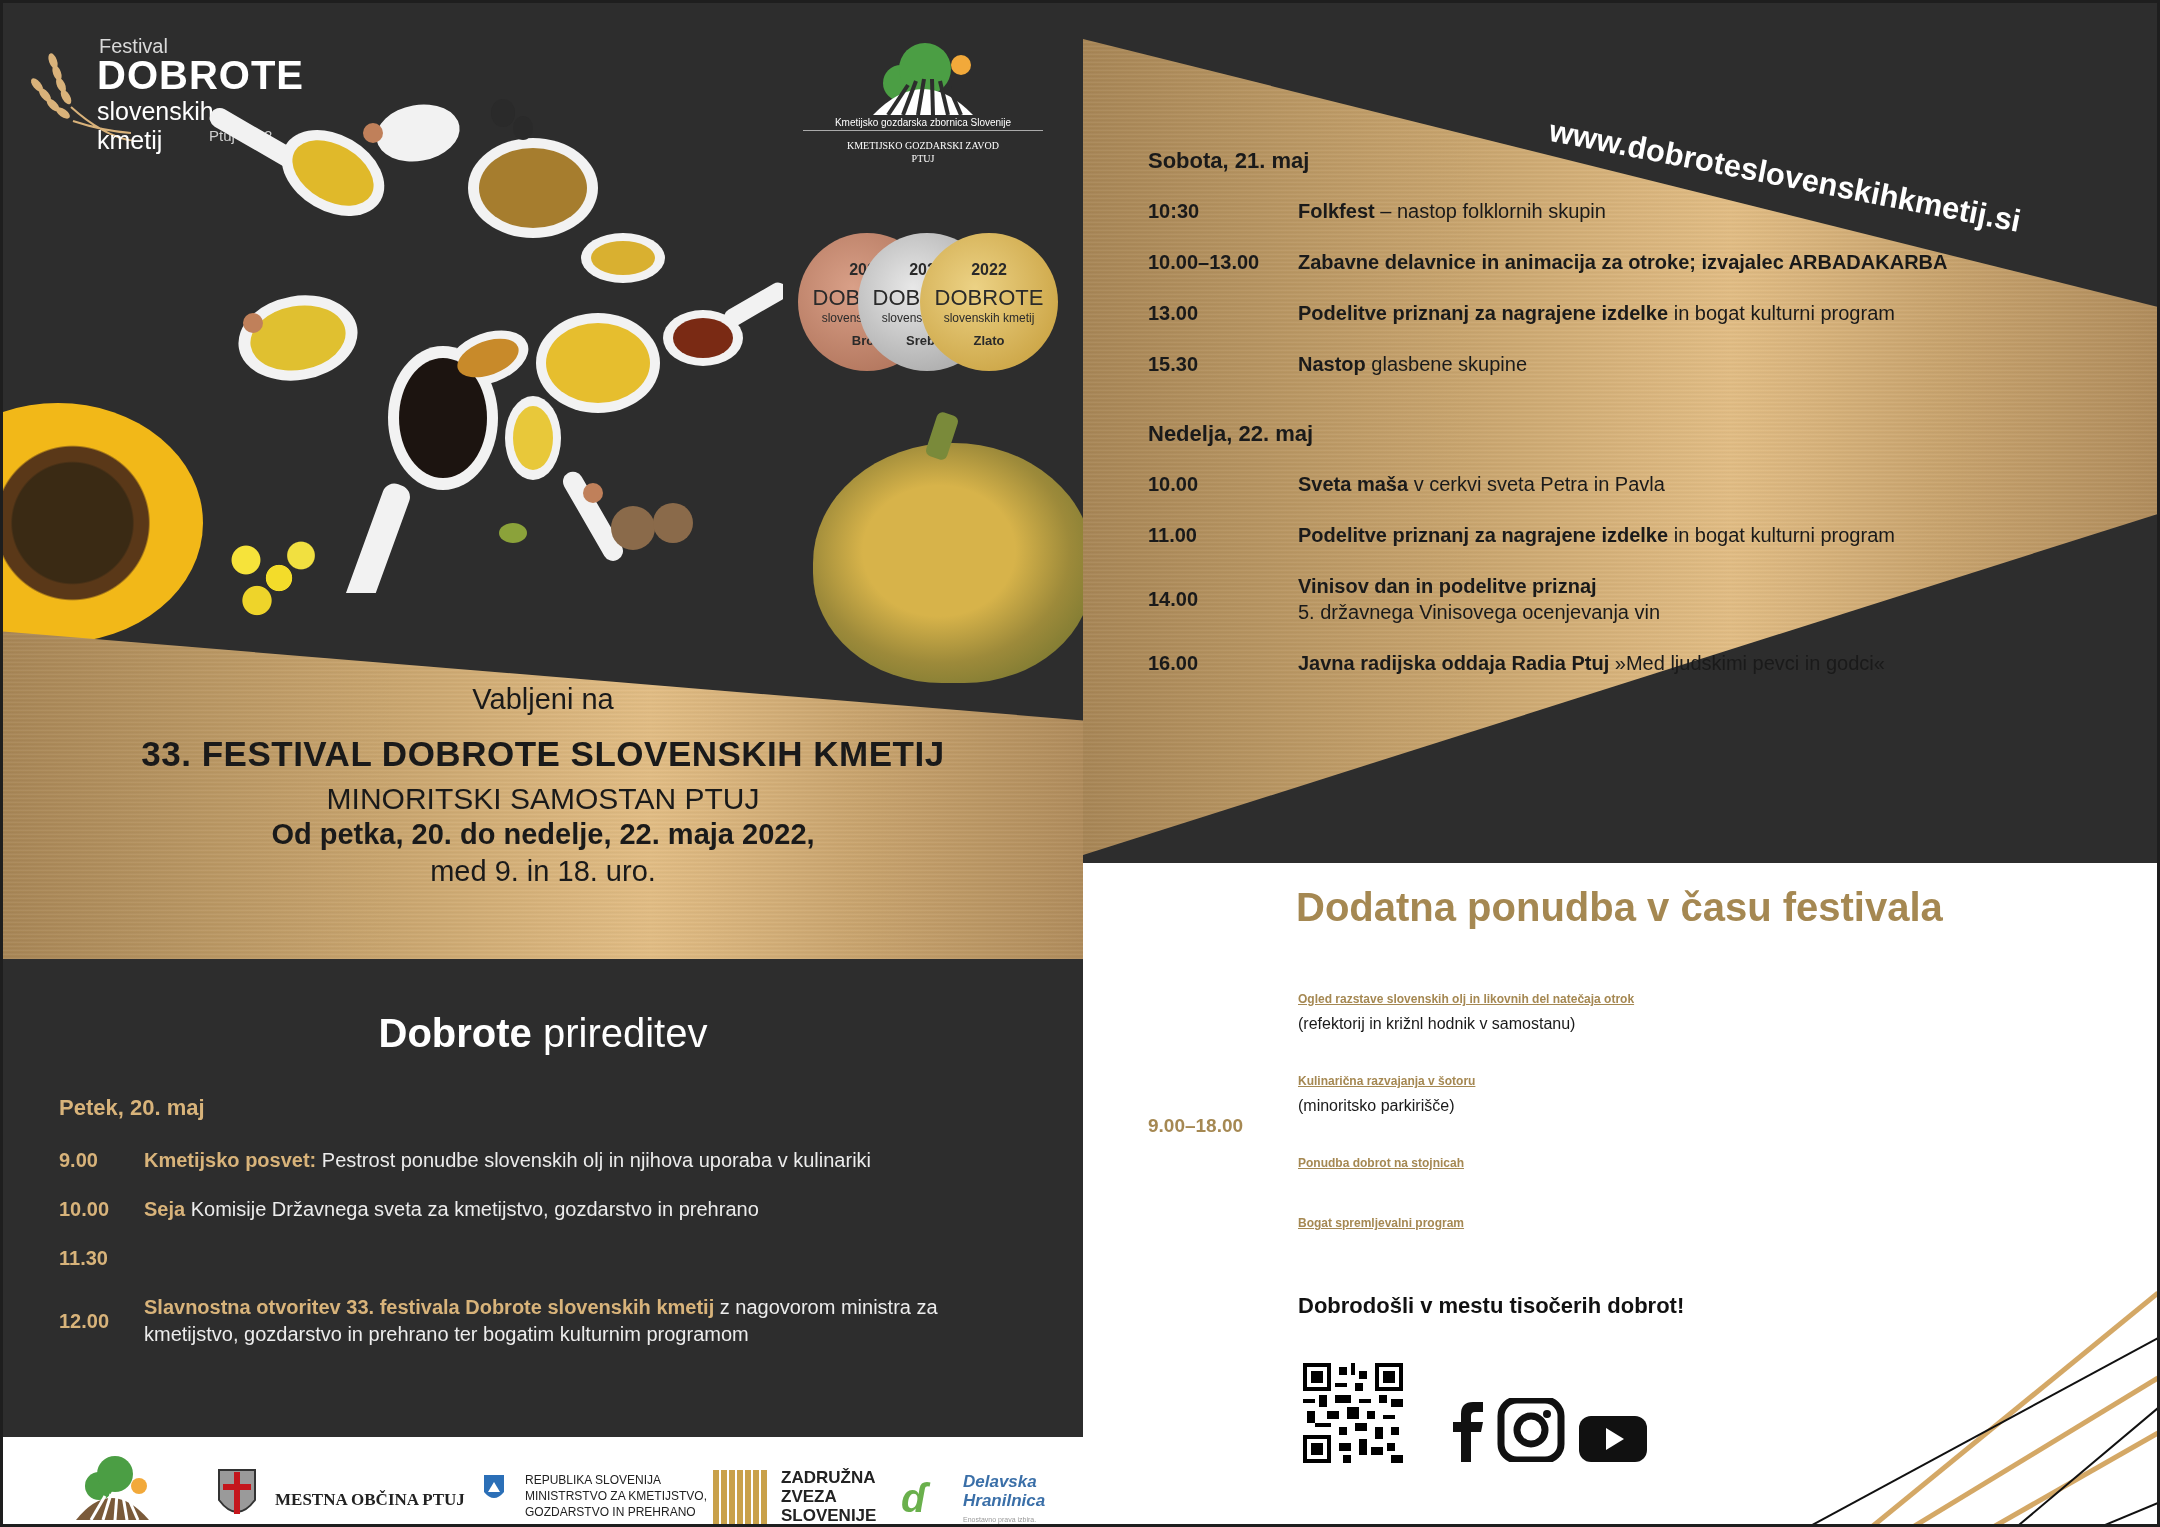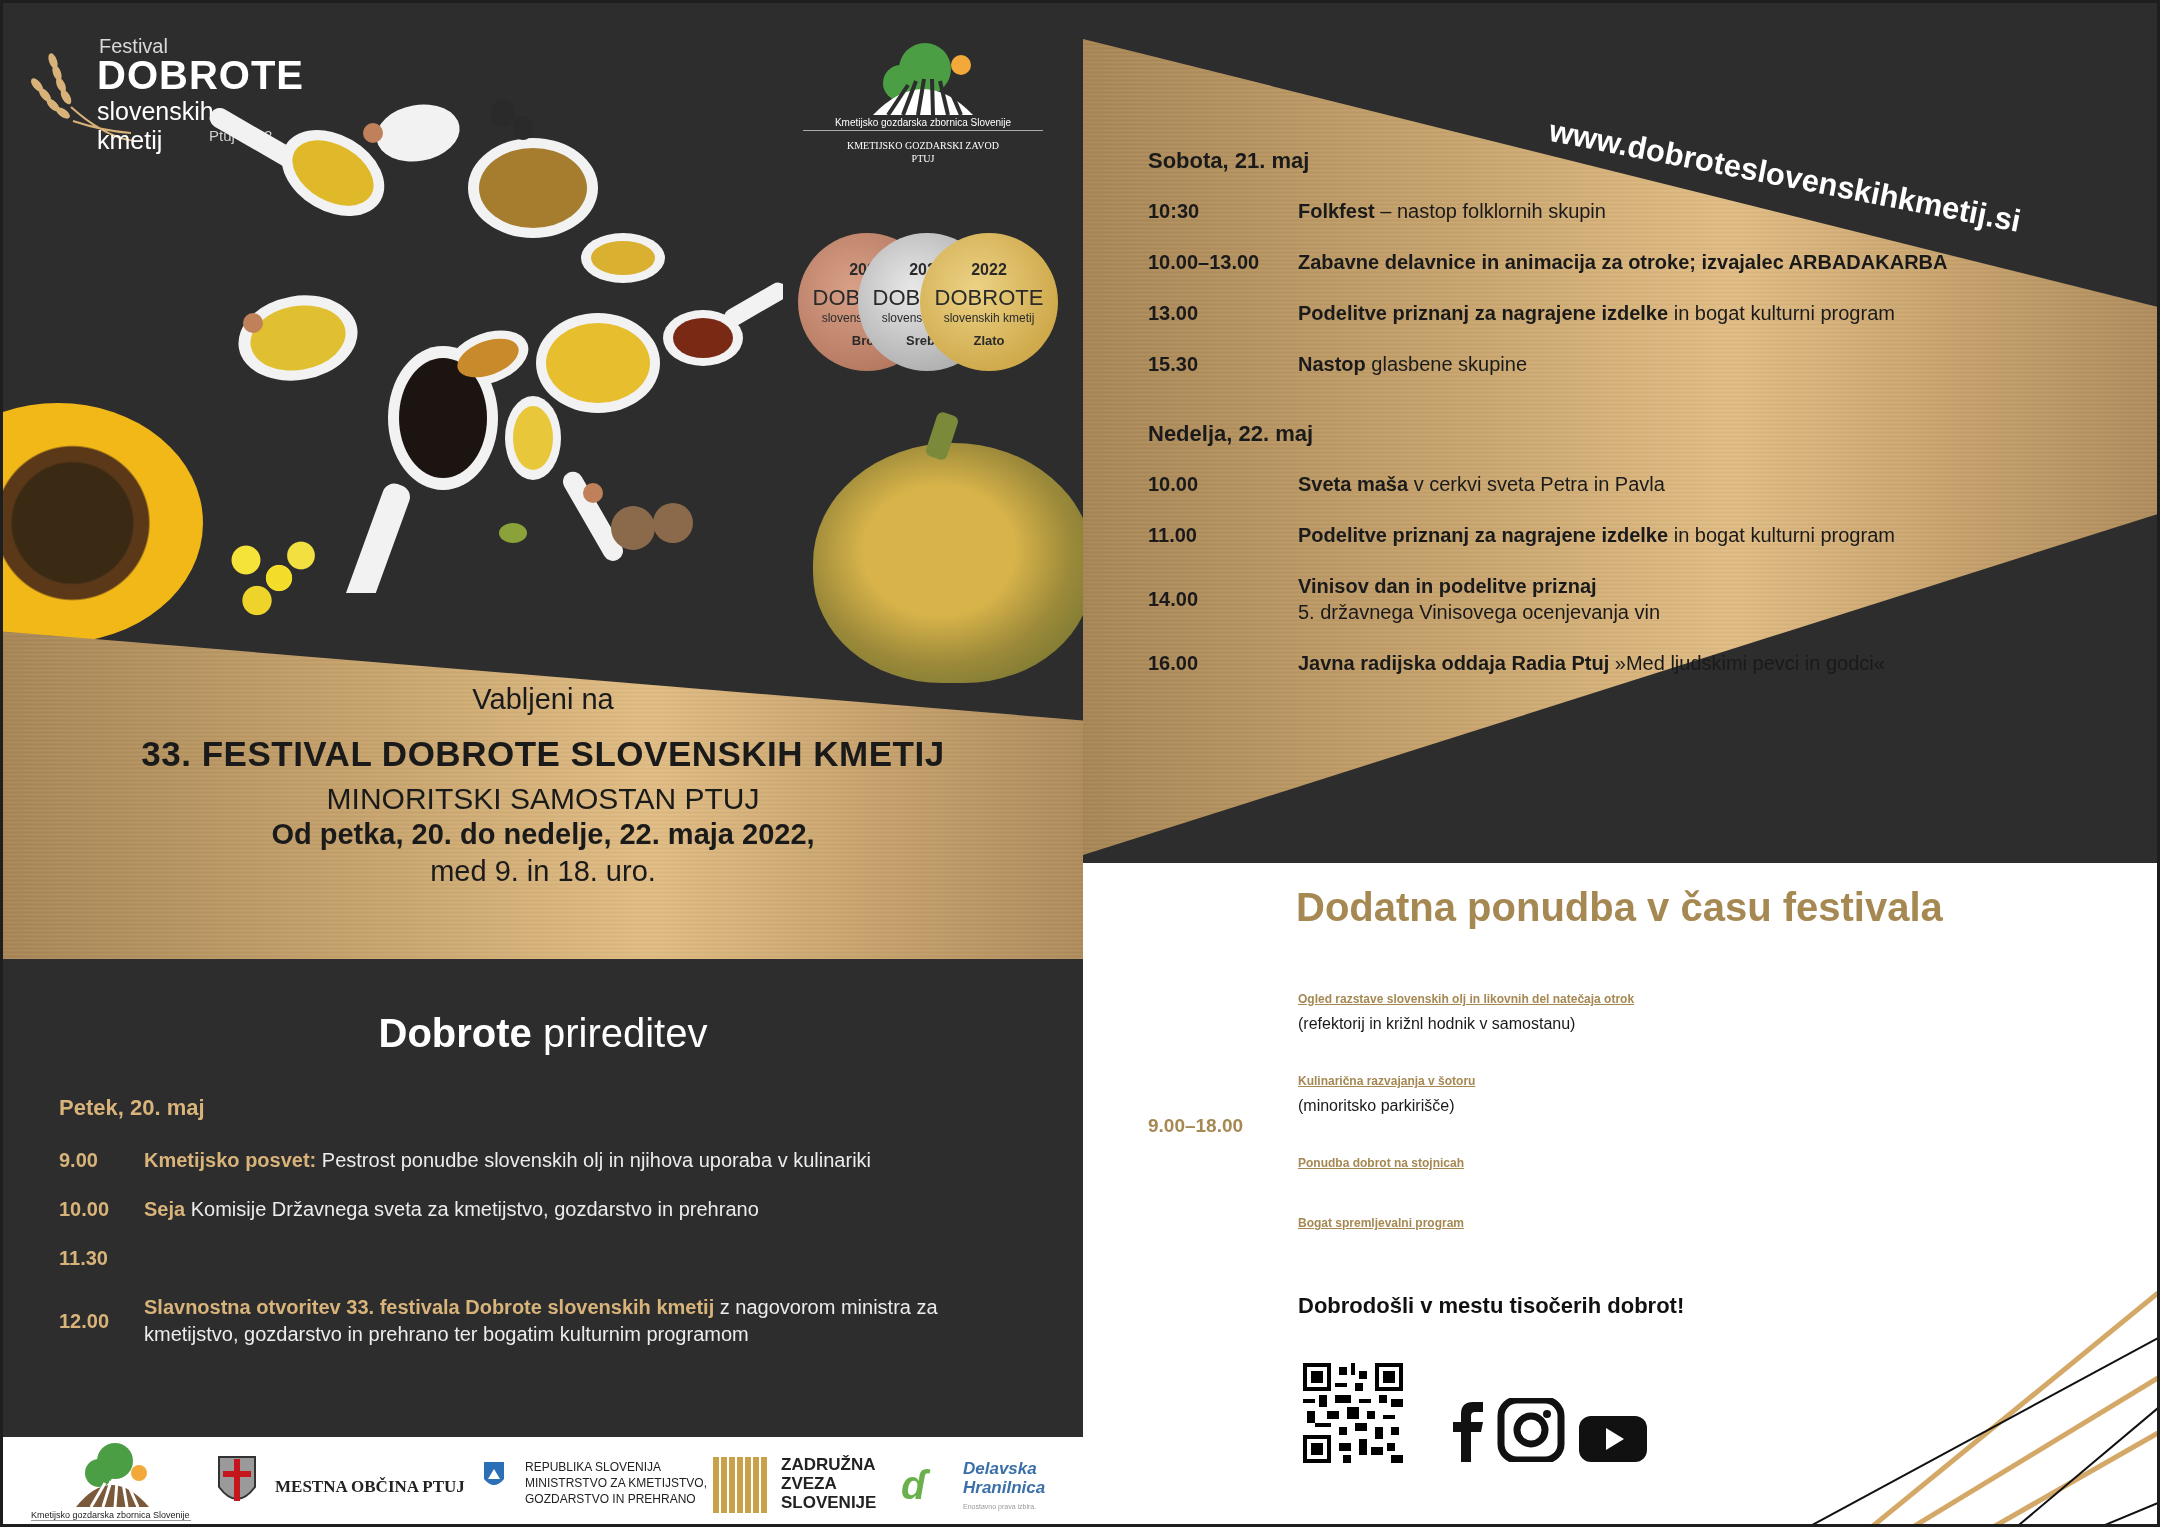--- a/index.html
+++ b/index.html
@@ -62,21 +62,21 @@
   .program-h b { font-weight: bold; }
 
   .fri { position: absolute; left: 56px; top: 1092px; width: 1000px; }
   .fri .day { color: #d8b37a; font-size: 22px; font-weight: bold; margin-bottom: 26px; }
   .row { display: flex; margin-bottom: 22px; font-size: 20px; line-height: 27px; align-items: center; }
   .fri .t { width: 85px; color: #d8b37a; font-weight: bold; flex: none; }
   .fri .d { color: #ececec; }
   .fri .d b { color: #d8b37a; }
 
   .sponsors { position: absolute; left: 0; top: 1434px; width: 1080px; height: 93px; background: #ffffff; display: flex; align-items: center; }
-  .sp { position: absolute; font-size: 12px; color: #222; }
+  .sp { position: absolute; font-size: 12px; color: #222; margin-top: 13px; }
 
   
   .right { position: absolute; left: 1080px; top: 0; width: 1080px; height: 1527px; background: #ffffff; }
   .right-dark { position: absolute; left: 0; top: 0; width: 1080px; height: 860px; background: #2d2d2d; }
   .right-gold { position: absolute; left: 0; top: 36px; width: 1080px; height: 816px;
     clip-path: polygon(0 0, 100% 33%, 100% 58%, 0 100%); }
   .url { position: absolute; left: 470px; top: 110px; color: #ffffff; font-size: 31px; font-weight: bold; transform: rotate(11deg); transform-origin: left top; white-space: nowrap; }
 
   .sched { position: absolute; left: 65px; top: 145px; width: 980px; color: #1a1a1a; }
   .sched .day { font-size: 22px; font-weight: bold; margin-bottom: 24px; }

